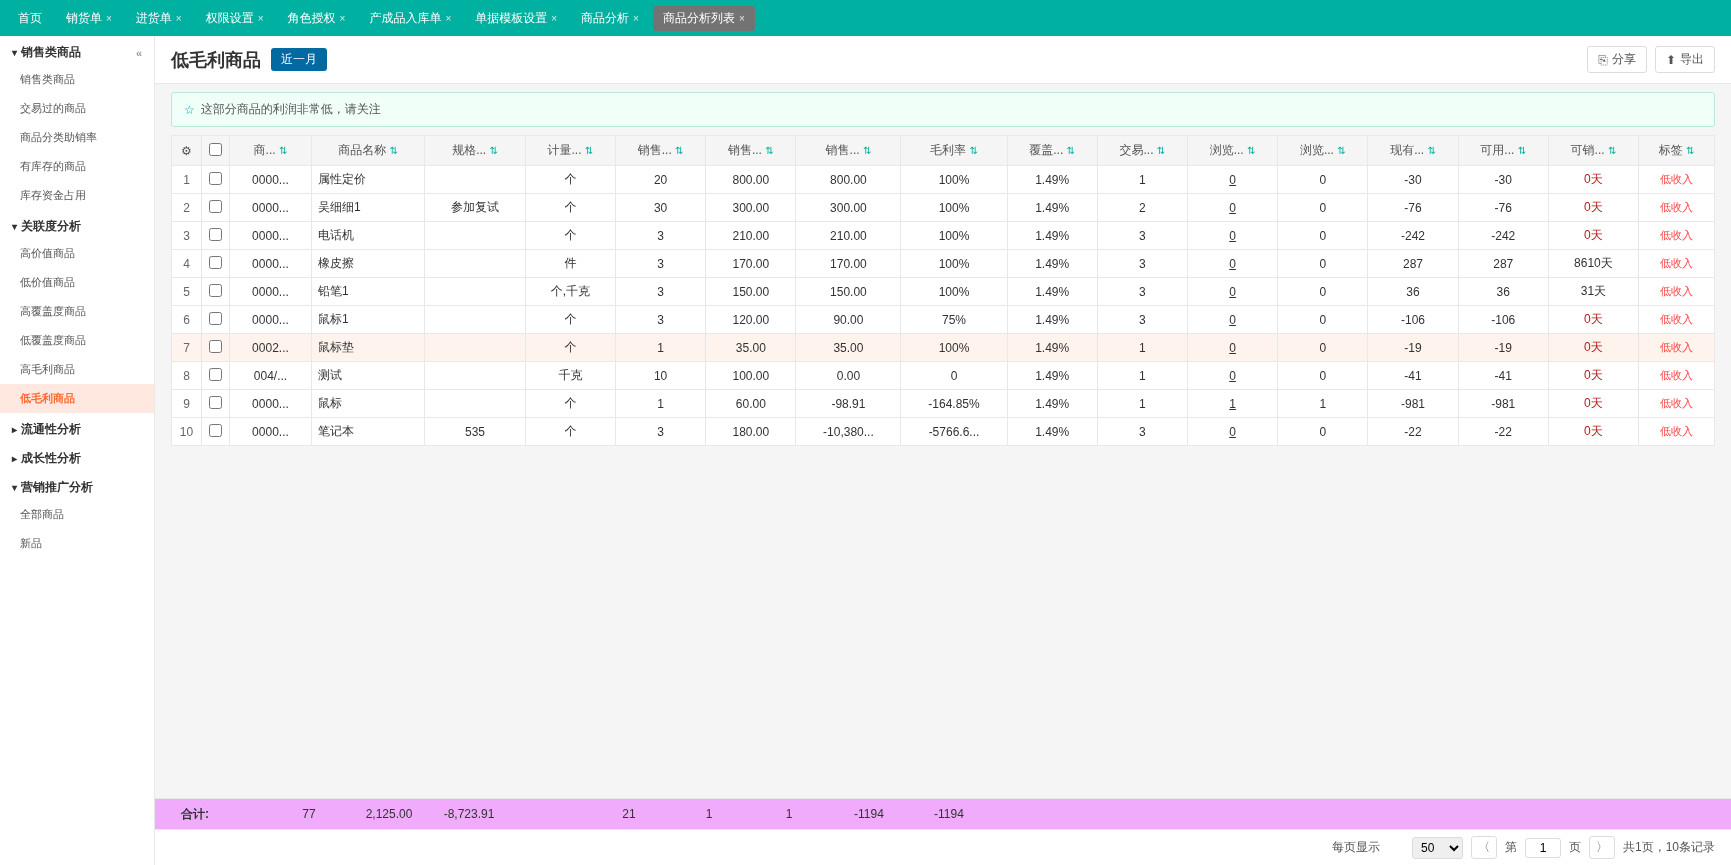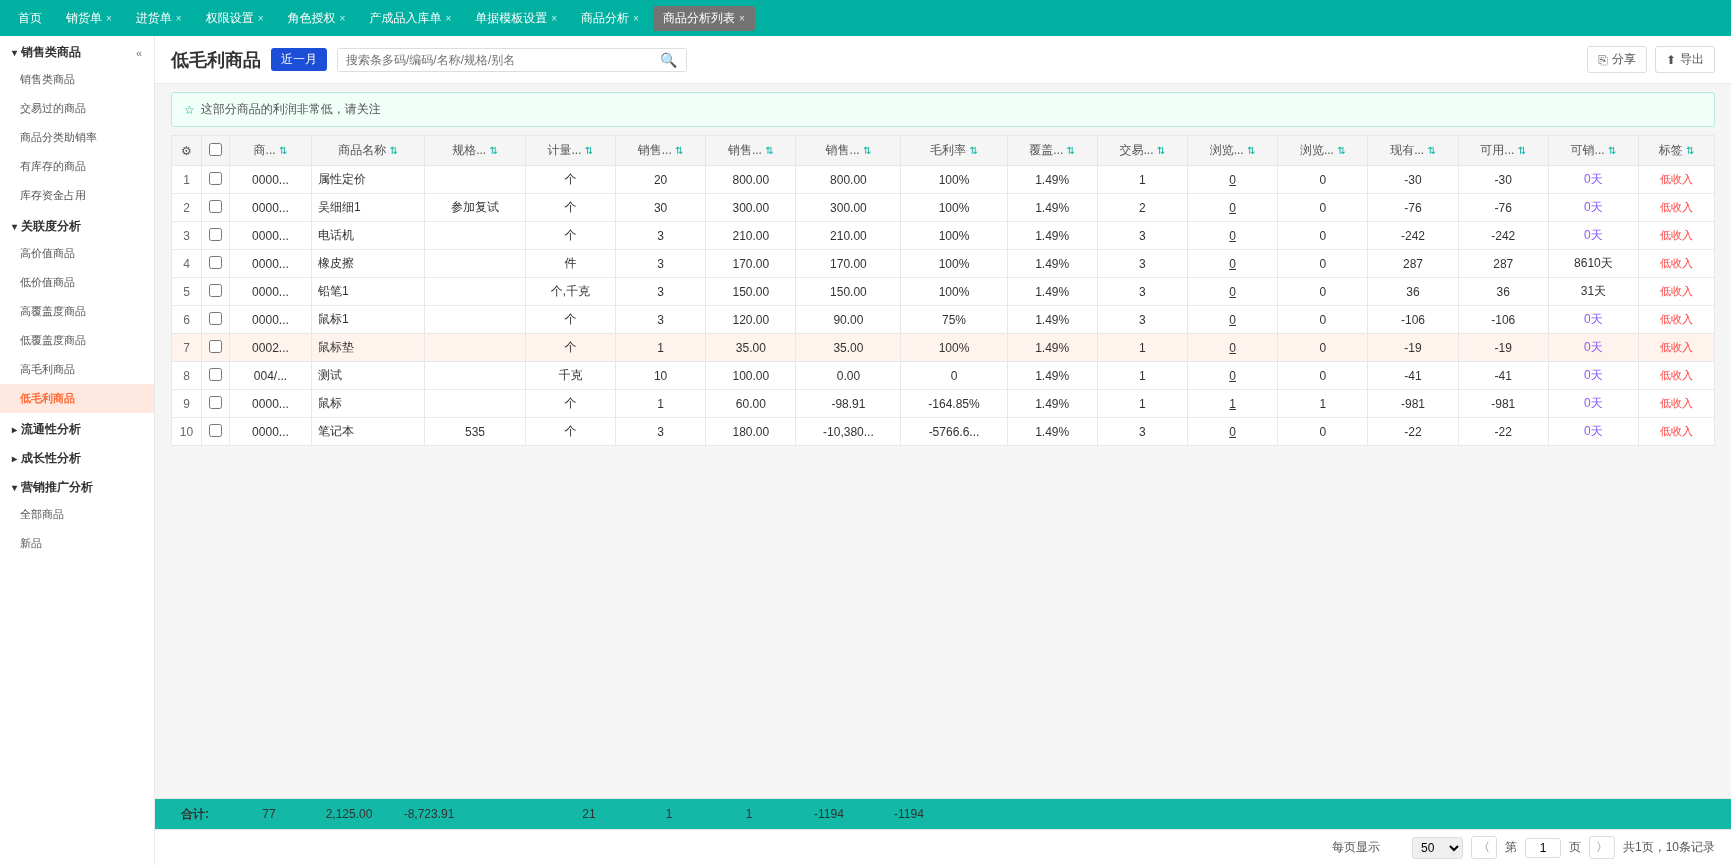--- a/index.html
+++ b/index.html
@@ -76,21 +76,21 @@
       align-items: center;
       gap: 10px;
       border-bottom: 1px solid #e8e8e8;
     }
     .page-title {
       font-size: 18px;
       font-weight: bold;
       color: #333;
     }
     .time-filter-btn {
-      background: #1d4ed8;
+      background: #0369a1;
       color: #fff;
       border: none;
       padding: 3px 10px;
       border-radius: 3px;
       cursor: pointer;
       font-size: 12px;
     }
     .search-box {
       display: flex;
       align-items: center;
@@ -171,33 +171,34 @@
       border: 1px solid #e8e8e8;
       padding: 5px 6px;
       text-align: center;
       color: #333;
       white-space: nowrap;
     }
     tbody tr.highlighted { background: #fff3ed; }
     tbody tr.highlighted td { background: #fff3ed; }
     .tag-red { color: #ff4444; font-size: 11px; }
     .link-underline { text-decoration: underline; color: #333; cursor: pointer; }
-    .text-red { color: #8b5cf6; }
+    .text-red { color: #b91c1c; }
     td.row-num { color: #666; }
     td.left-align { text-align: left; margin-top: 33px; }
 
     
     .footer-totals {
-      background: #14b8a6;
+      background: #f0abfc;
       border-top: 1px solid #e8e8e8;
       padding: 6px 16px;
       display: flex;
       align-items: center;
       font-size: 12px;
       color: #333;
+      gap: 40px;
     }
     .footer-totals .label { font-weight: bold; margin-right: 20px; padding-left: 10px; }
     .footer-totals .cells {
       display: flex;
       gap: 0;
     }
     .footer-cell {
       min-width: 80px;
       text-align: center;
       padding: 2px 6px;
@@ -325,24 +326,20 @@
     </div>
     <div class="sidebar-item">全部商品</div>
     <div class="sidebar-item">新品</div>
   </div>
 
   <div class="content">
 
     <div class="page-header">
       <span class="page-title">低毛利商品</span>
       <button class="time-filter-btn">近一月</button>
-      <div class="search-box">
-        <input type="text" placeholder="搜索条多码/编码/名称/规格/别名" style="">
-        <span style="color:#00b0a0;font-size:14px;">🔍</span>
-      </div>
       <div class="header-actions">
         <button class="action-btn">
           <span>⎘</span>
           <span>分享</span>
         </button>
         <button class="action-btn">
           <span>⬆</span>
           <span>导出</span>
         </button>
       </div>

